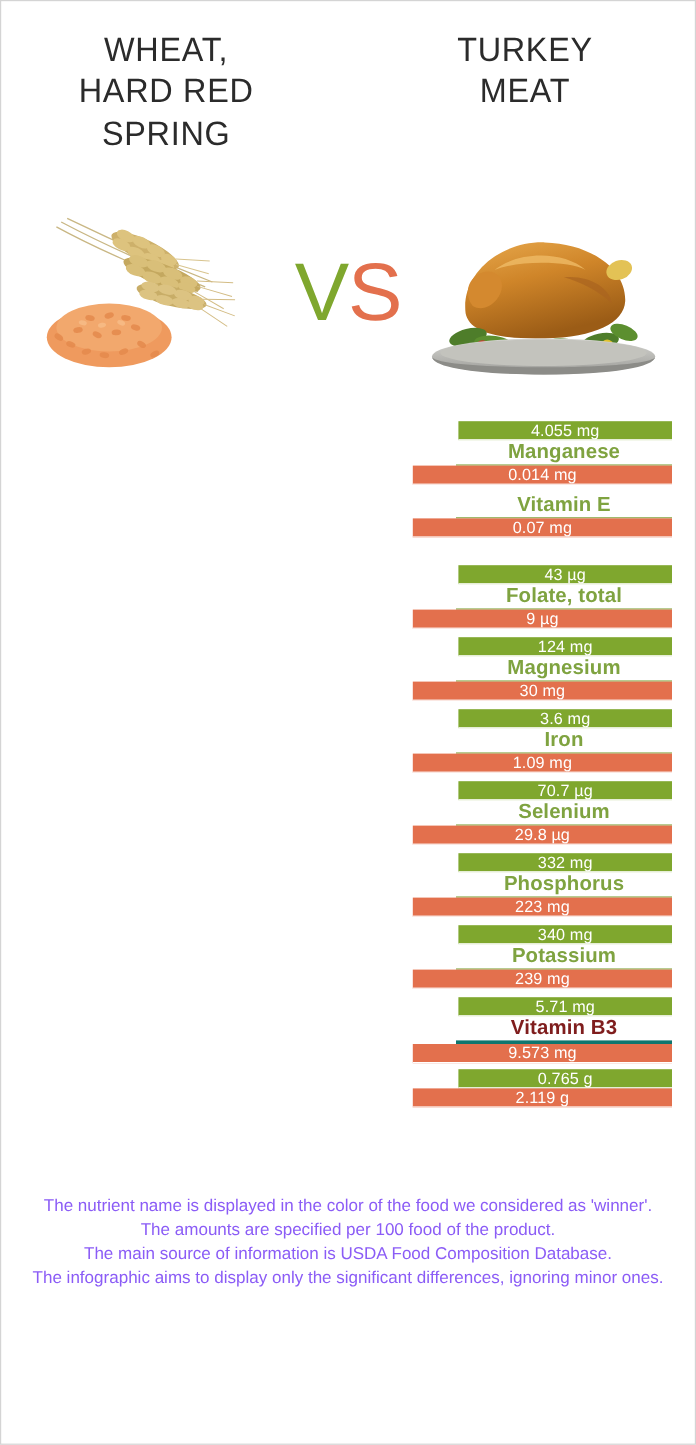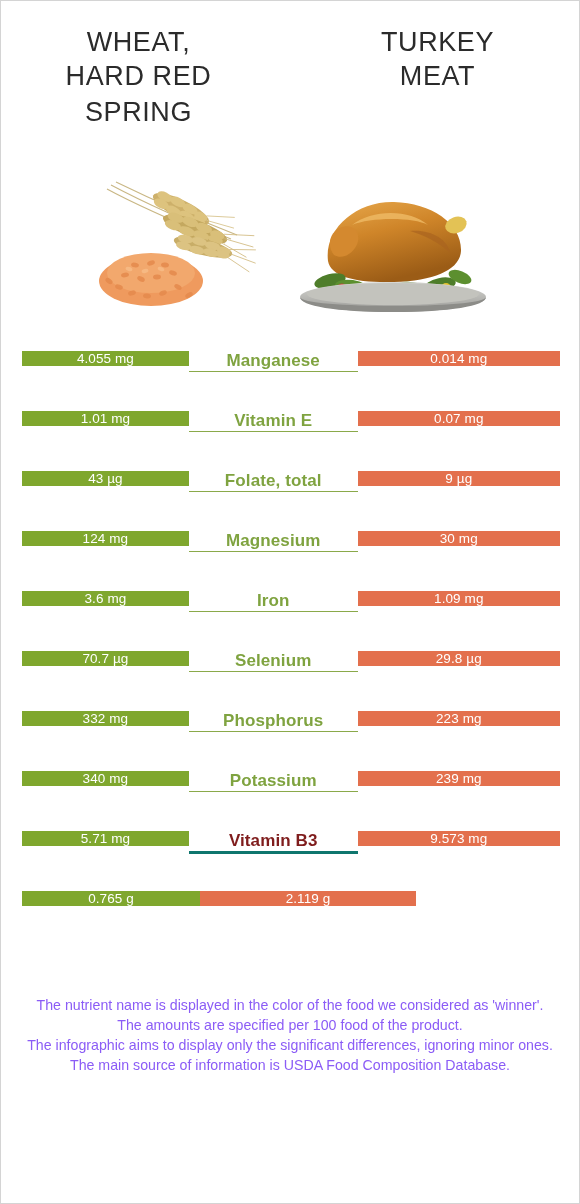--- a/index.html
+++ b/index.html
@@ -78,21 +78,22 @@
 
   
   .table {
     margin: 15px 21px 0 21px;
     width: 538px;
     box-sizing: border-box;
   }
   .row {
     display: flex;
     height: 60px;
-    align-items: flex-start;
+    align-items: flex-end;
+    flex-direction: column;
   }
   .cell {
     display: flex;
     align-items: center;
     justify-content: center;
     font-size: 13.5px;
     box-sizing: border-box;
     letter-spacing: 0.1px;
   }
   .cell.left {
@@ -241,20 +242,23 @@
         </g>
         <g fill="#f7bb86" opacity="0.9">
           <ellipse cx="44" cy="100" rx="3.4" ry="2" transform="rotate(15 44 100)"></ellipse>
           <ellipse cx="60" cy="102" rx="3.4" ry="2" transform="rotate(-12 60 102)"></ellipse>
           <ellipse cx="76" cy="100" rx="3.4" ry="2" transform="rotate(22 76 100)"></ellipse>
         </g>
       </g>
     </svg>
   </div>
 
+  <div class="vs">
+    <span class="v">V</span><span class="s">S</span>
+  </div>
 
   <div class="hero-img">
     <svg class="art" viewBox="0 0 205 150" xmlns="http://www.w3.org/2000/svg">
       <defs>
         <linearGradient id="tbody" x1="0" y1="0" x2="0.4" y2="1">
           <stop offset="0%" stop-color="#e7a84c"></stop>
           <stop offset="45%" stop-color="#cf8529"></stop>
           <stop offset="100%" stop-color="#9b5c16"></stop>
         </linearGradient>
         <linearGradient id="platter" x1="0" y1="0" x2="0" y2="1">
@@ -298,21 +302,20 @@
   </div>
 </div>
 
 <div class="table">
     <div class="row">
       <div class="cell left">4.055 mg</div>
       <div class="cell mid green">Manganese</div>
       <div class="cell right">0.014 mg</div>
     </div>
     <div class="row">
-      <div class="cell left">1.01 mg</div>
       <div class="cell mid green">Vitamin E</div>
       <div class="cell right">0.07 mg</div>
     </div>
     <div class="row">
       <div class="cell left">43 µg</div>
       <div class="cell mid green">Folate, total</div>
       <div class="cell right">9 µg</div>
     </div>
     <div class="row">
       <div class="cell left">124 mg</div>
@@ -346,15 +349,15 @@
     </div>
     <div class="row">
       <div class="cell left">0.765 g</div>
       <div class="cell right">2.119 g</div>
     </div>
   </div>
 
 <div class="footer">
   <div>The nutrient name is displayed in the color of the food we considered as 'winner'.</div>
   <div>The amounts are specified per 100 food of the product.</div>
+  <div>The main source of information is USDA Food Composition Database.</div>
   <div>The infographic aims to display only the significant differences, ignoring minor ones.</div>
-  <div>The main source of information is USDA Food Composition Database.</div>
 </div>
 
 </body></html>

